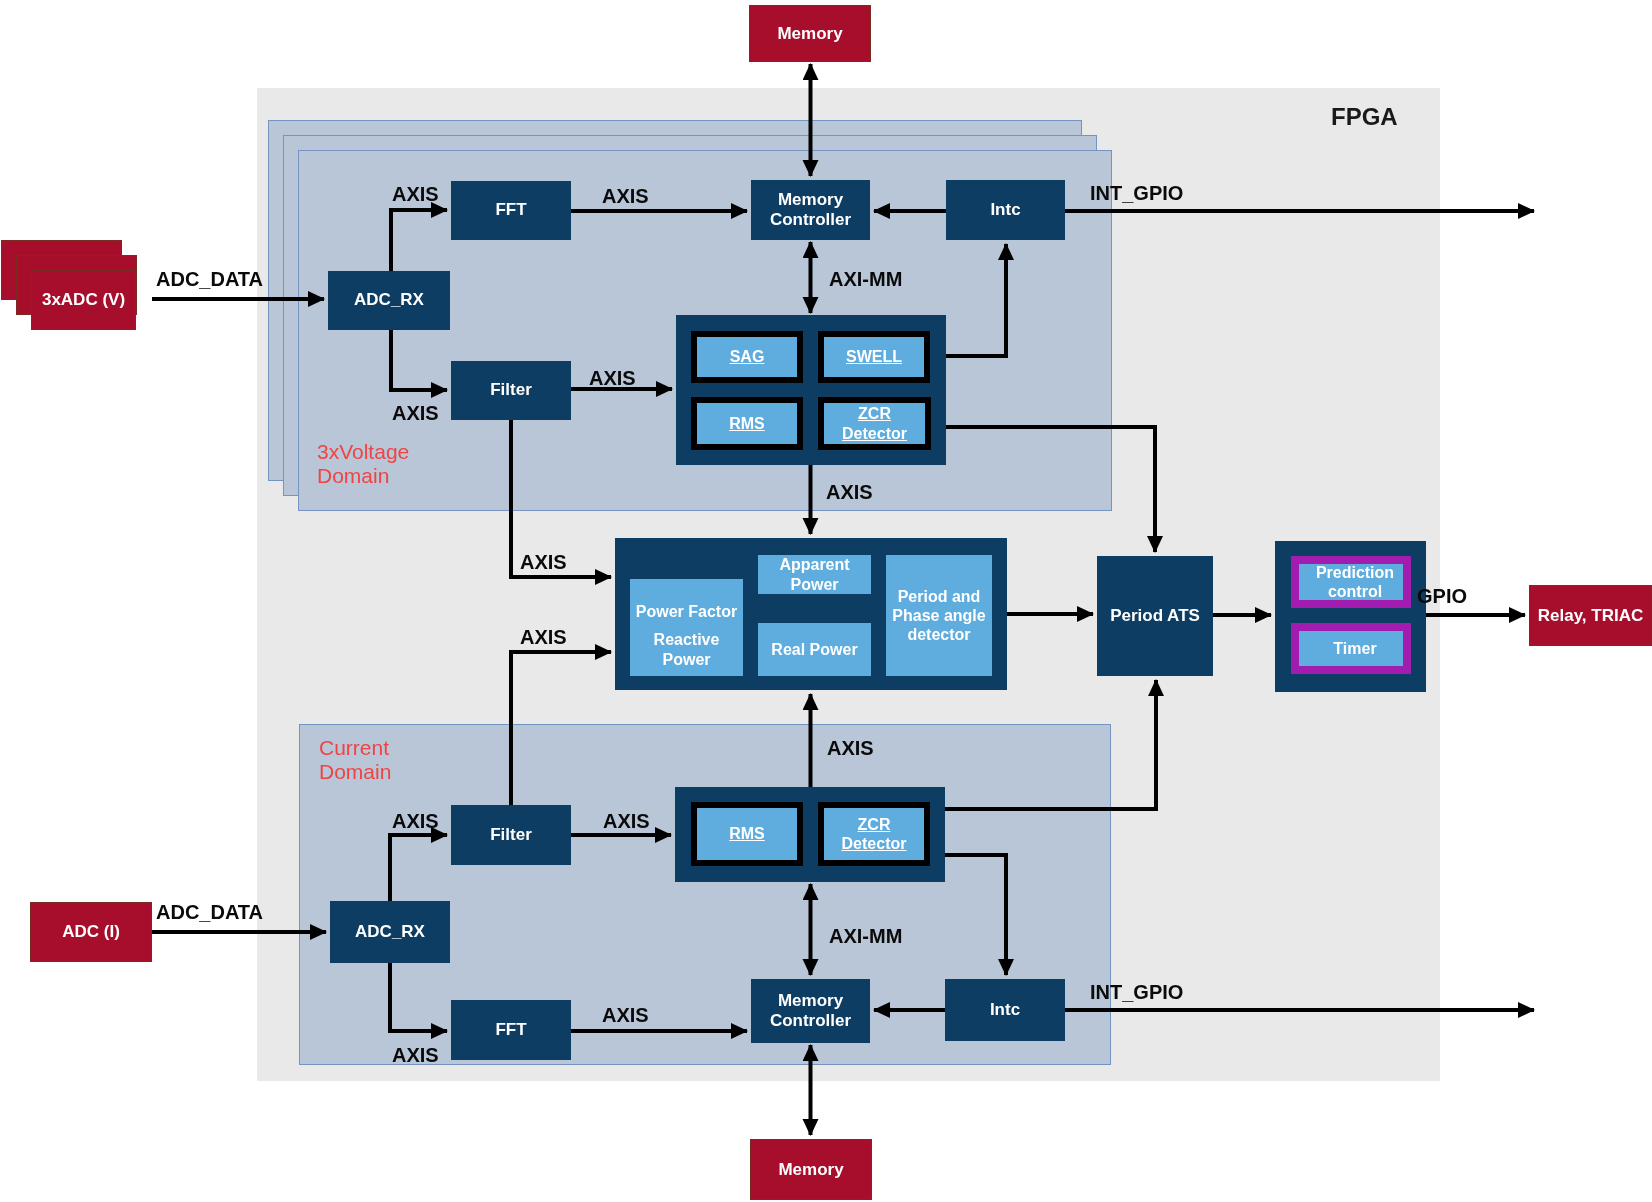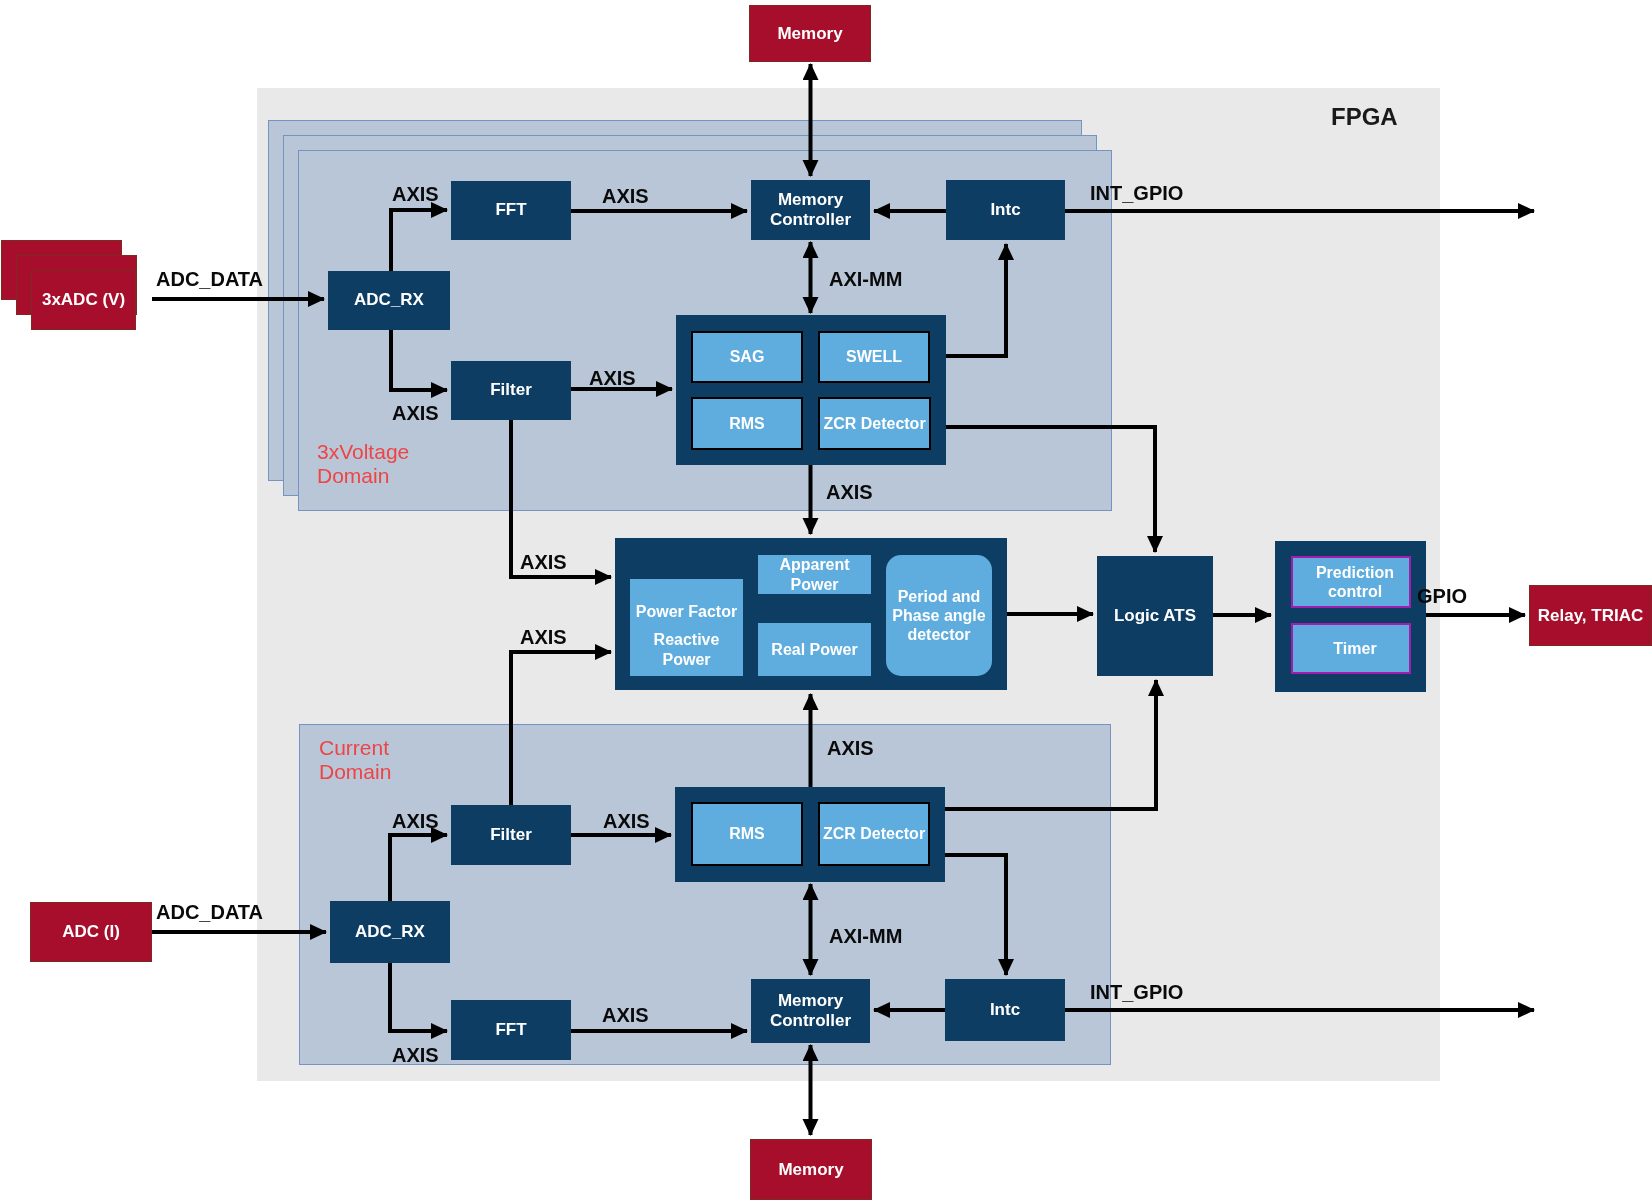--- a/index.html
+++ b/index.html
@@ -8,22 +8,22 @@
   .abs{position:absolute;box-sizing:border-box;}
   .fpga{background:#e9e9e9;}
   .fpga-label{font-size:24px;font-weight:700;color:#1a1a1a;}
   .panel{background:#b9c6d7;border:1.5px solid #7694c2;}
   .domain-label{font-size:21px;font-weight:400;color:#ef4444;line-height:24px;white-space:nowrap;}
   .navy{background:#0e3d63;color:#ffffff;display:flex;align-items:center;justify-content:center;
         text-align:center;font-weight:700;font-size:17px;line-height:1.2;}
   .grp{background:#0e3d63;}
   .lightbox{background:#5facdf;color:#ffffff;display:flex;align-items:center;justify-content:center;
         text-align:center;font-weight:700;font-size:16px;line-height:1.2;}
-  .bordered{border:2px solid #000000;}
-  .whiteborder{border:2px solid #a21caf;padding-left:8px;}
+  .bordered{border:6px solid #000000;text-decoration:underline;}
+  .whiteborder{border:8px solid #a21caf;padding-left:8px;}
   .red{background:#a60e2c;border:1.5px solid #7c2b22;color:#ffffff;display:flex;align-items:center;
         justify-content:center;text-align:center;font-weight:700;font-size:17px;}
   .buslabel{font-size:20px;font-weight:700;color:#0a0a0a;white-space:nowrap;}
   svg.wires{position:absolute;left:0;top:0;z-index:3;}
   .panel{z-index:1;} .blk{z-index:4;} .lbl{z-index:5;}
 </style>
 </head>
 <body>
 
 <div class="canvas">
@@ -143,26 +143,26 @@
   </div>
   <div class="abs lightbox blk" style="left:758px;top:555px;width:113px;height:39px;">
     <span>Apparent Power</span>
   </div>
   <div class="abs lightbox blk" style="left:630px;top:623px;width:113px;height:53px;">
     <span>Reactive Power</span>
   </div>
   <div class="abs lightbox blk" style="left:758px;top:623px;width:113px;height:53px;">
     <span>Real Power</span>
   </div>
-  <div class="abs lightbox blk" style="left:886px;top:555px;width:106px;height:121px;padding:12px 2px;border-radius:15px;">
+  <div class="abs lightbox blk" style="left:886px;top:555px;width:106px;height:121px;padding:12px 2px;">
     <span>Period and Phase angle detector</span>
   </div>
 
   <div class="abs navy blk" style="left:1097px;top:556px;width:116px;height:120px;">
-    <span>Logic ATS</span>
+    <span>Period ATS</span>
   </div>
   <div class="abs grp blk" style="left:1275px;top:541px;width:151px;height:151px;"></div>
   <div class="abs lightbox whiteborder blk" style="left:1291px;top:556px;width:120px;height:52px;">
     <span>Prediction control</span>
   </div>
   <div class="abs lightbox whiteborder blk" style="left:1291px;top:623px;width:120px;height:51px;">
     <span>Timer</span>
   </div>
 
   <div class="abs navy blk" style="left:451px;top:805px;width:120px;height:60px;">

